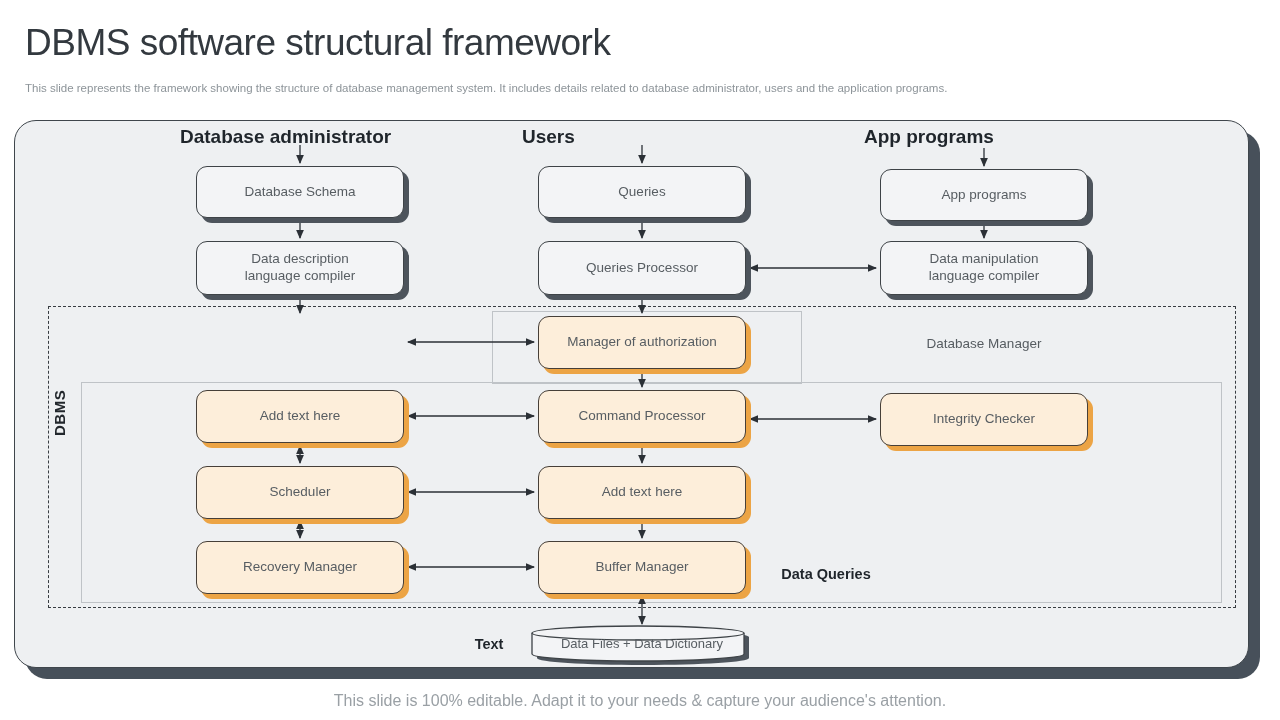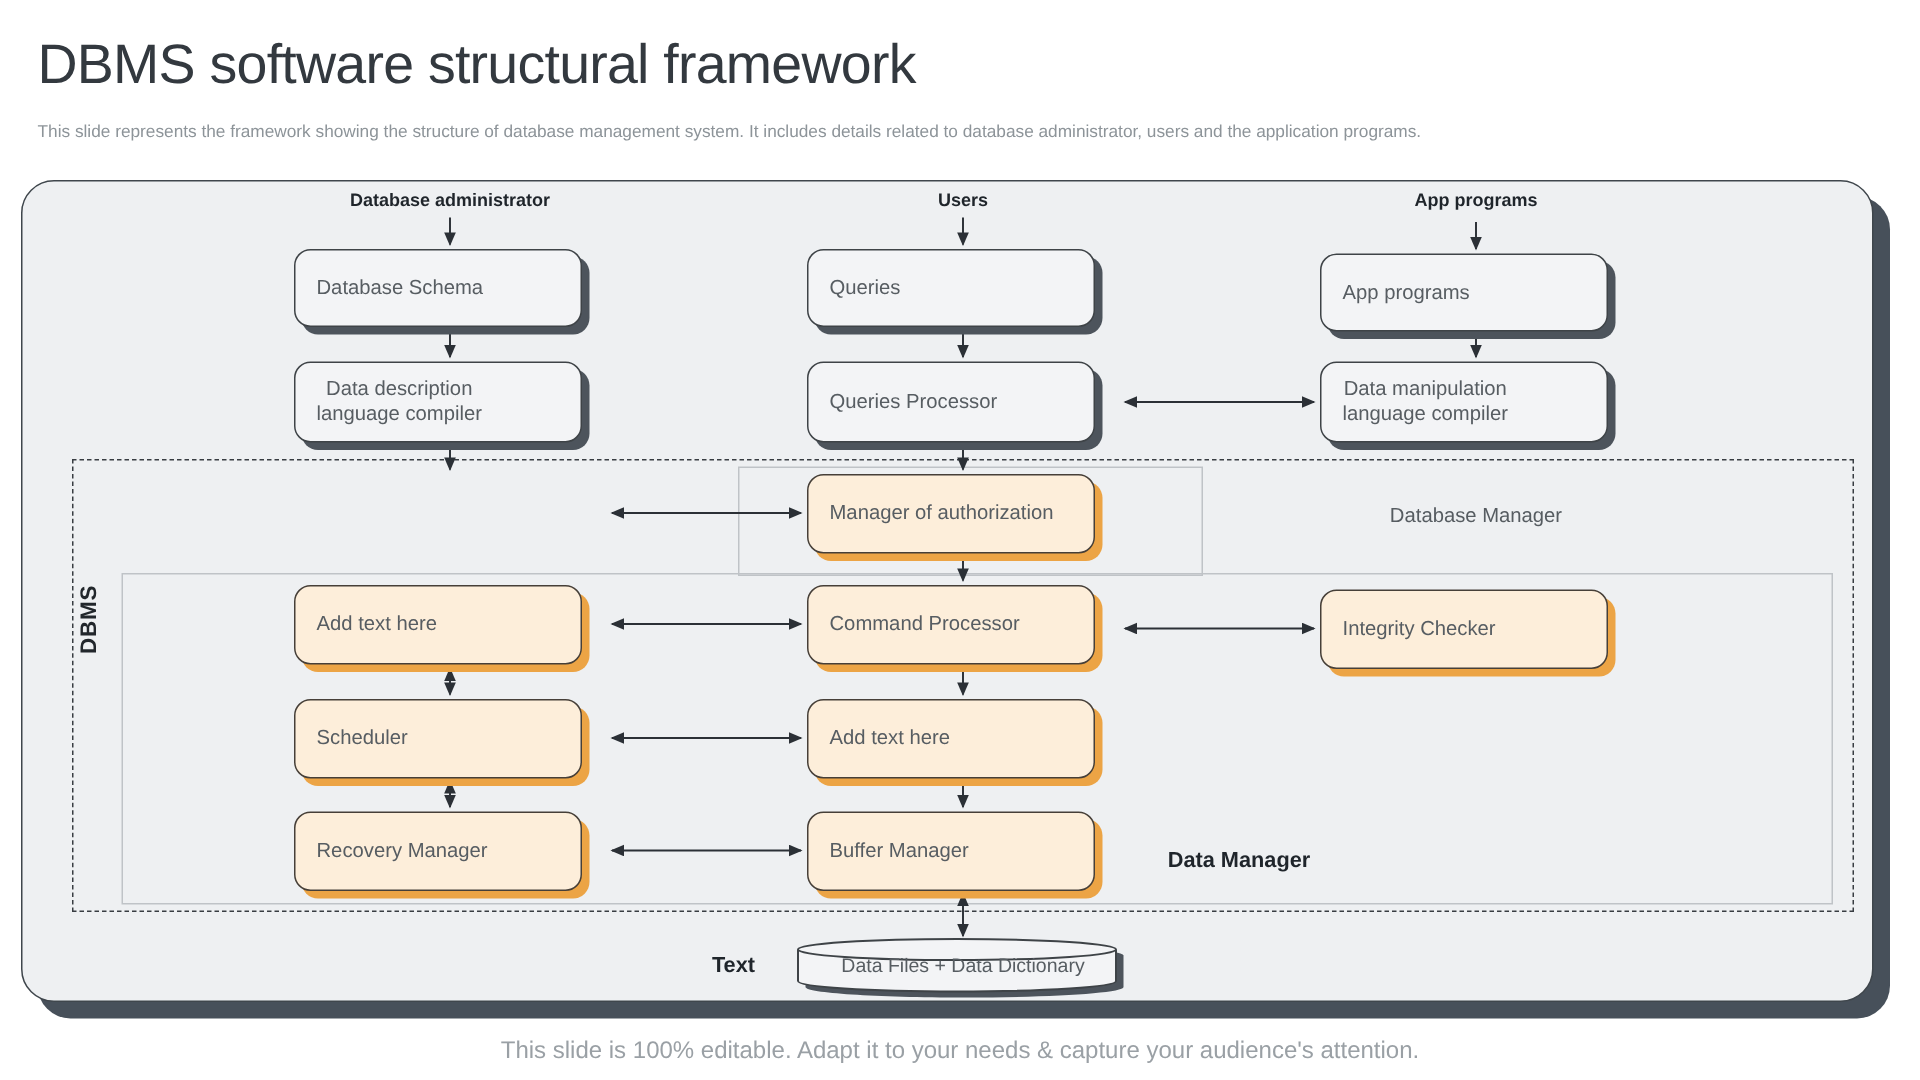--- a/index.html
+++ b/index.html
@@ -16,28 +16,28 @@
   
   .dashed-region{position:absolute;left:33px;top:185px;width:1186px;height:300px;
                  border:1.6px dashed #383d42;z-index:1;}
   .gray-rect{position:absolute;border:1px solid #bfc3c7;z-index:1;}
   .gray-rect.inner{left:66px;top:261px;width:1139px;height:219px;}
   .gray-rect.small{left:477px;top:190px;width:308px;height:71px;}
 
   .wires{position:absolute;left:0;top:0;width:1235px;height:548px;z-index:2;}
 
   
-  .node{position:absolute;width:192px;height:52px;border:1.3px solid #3e4347;border-radius:11px;
-        display:flex;align-items:center;text-align:center;
+  .node{position:absolute;width:208px;height:52px;border:1.3px solid #3e4347;border-radius:11px;
+        display:flex;align-items:center;justify-content:center;text-align:center;
         box-sizing:border-box;padding:4px 14px;z-index:3;}
   .node span{font-size:13.5px;color:#575d62;line-height:1.25;white-space:pre-line;}
   .node.white{background:#f3f4f6;box-shadow:5px 5px 0 0 #4d545c;}
   .node.orange{background:#fdeeda;border-color:#463f38;box-shadow:5px 5px 0 0 #eca445;}
 
-  .col-label{position:absolute;width:240px;text-align:center;font-size:12px;font-weight:bold;
+  .col-label{position:absolute;width:240px;text-align:left;font-size:19px;font-weight:bold;
              color:#1f252b;z-index:3;}
   .region-text{position:absolute;z-index:3;font-size:13.5px;color:#565c61;text-align:center;}
   .region-text.bold{font-weight:bold;font-size:14.5px;color:#1f252b;}
   .dbms-label{position:absolute;left:36px;top:262px;width:28px;height:60px;z-index:3;
               writing-mode:vertical-rl;transform:rotate(180deg);text-align:center;
               font-weight:bold;font-size:15px;color:#22272c;letter-spacing:0.5px;}
 
   .cyl{position:absolute;left:516px;top:504px;z-index:3;}
   .cyl-label{position:absolute;left:521px;top:515px;width:212px;text-align:center;z-index:4;
              font-size:13px;color:#575d62;}
@@ -136,21 +136,21 @@
     <div class="node orange" style="left:523px;top:345px;height:53px">
         <span>Add text here</span>
       </div>
 
     <div class="node orange" style="left:181px;top:420px;height:53px">
         <span>Recovery Manager</span>
       </div>
     <div class="node orange" style="left:523px;top:420px;height:53px">
         <span>Buffer Manager</span>
       </div>
-    <div class="region-text bold" style="left:731px;top:445px;width:160px">Data Manager</div>
+    <div class="region-text bold" style="left:731px;top:445px;width:160px">Data Queries</div>
 
     <div class="dbms-label">DBMS</div>
 
     <div class="region-text bold" style="left:430px;top:515px;width:88px">Text</div>
 
     <svg class="cyl" width="224" height="46" viewBox="0 0 224 46">
       <g fill="#4d545c">
         <path d="M6 12 V33 C6 37 53 40 112 40 C171 40 218 37 218 33 V12 Z"></path>
         <ellipse cx="112" cy="12" rx="106" ry="7"></ellipse>
       </g>

